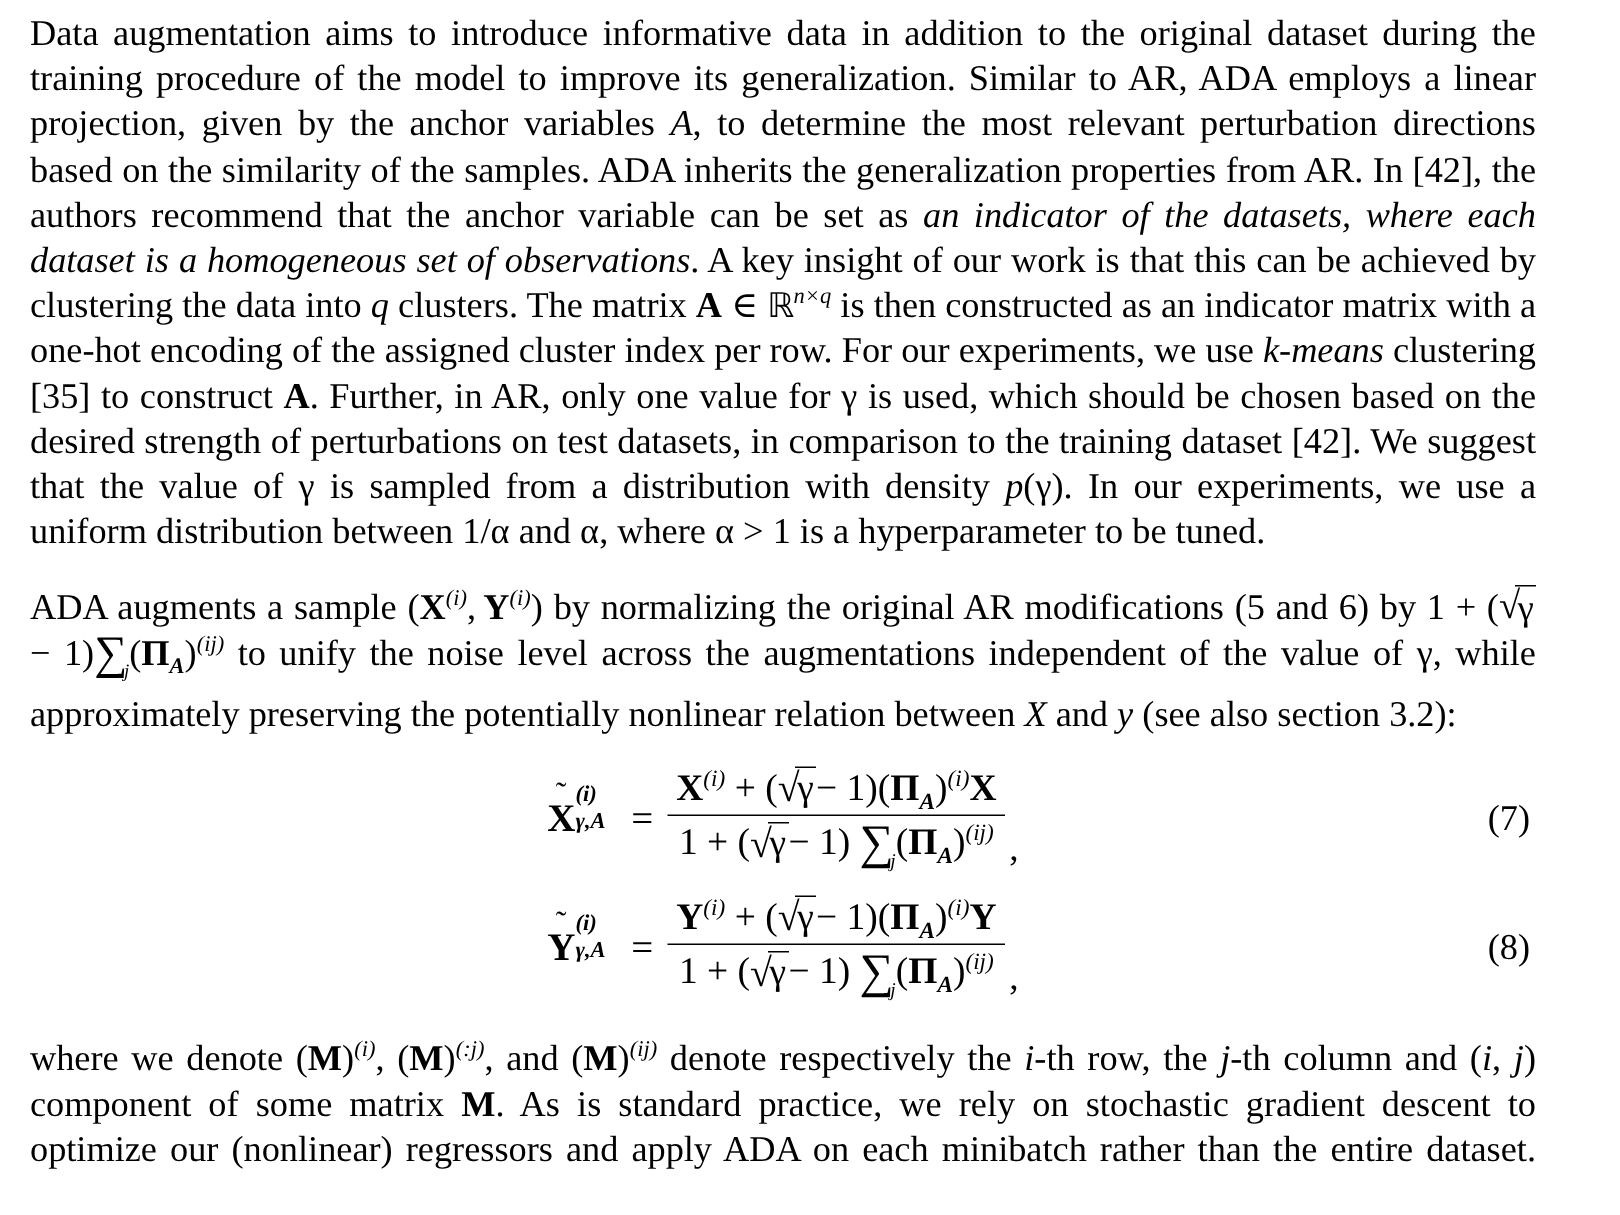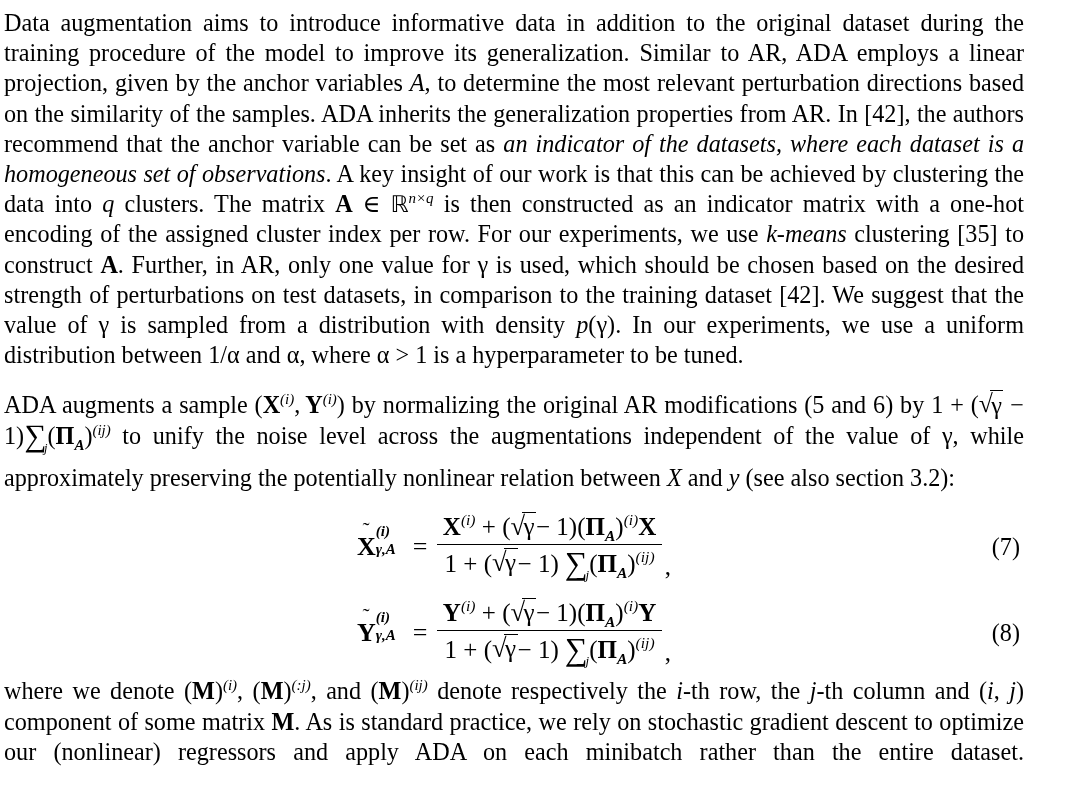--- a/index.html
+++ b/index.html
@@ -12,33 +12,33 @@
     height: 810px;
     overflow: hidden;
     font-family: "Liberation Serif", "DejaVu Serif", serif;
     color: #000000;
   }
   .page {
     position: relative;
     width: 1032px;
     height: 810px;
     box-sizing: border-box;
-    padding: 6px 8px 0 4px;
+    padding: 6px 8px 0 20px;
   }
   .para {
     font-size: 24.2px;
     line-height: 30.2px;
     text-align: justify;
     text-justify: inter-word;
     hyphens: none;
     margin: 0;
   }
   .para.p-first { margin-top: 2px; }
   .para.p-second { margin-top: 19px; }
-  .para.p-last { }
+  .para.p-last { margin-top: 16px; }
   .para:last-child { text-align-last: justify; }
 
   
   .m { font-family: "Liberation Serif", "DejaVu Serif", serif; font-style: italic; }
   .mb { font-weight: bold; font-style: normal; }
   .up { font-style: normal; }
   .it { font-style: italic; }
   .bbR {
     font-style: normal;
     font-family: "DejaVu Sans", sans-serif;

